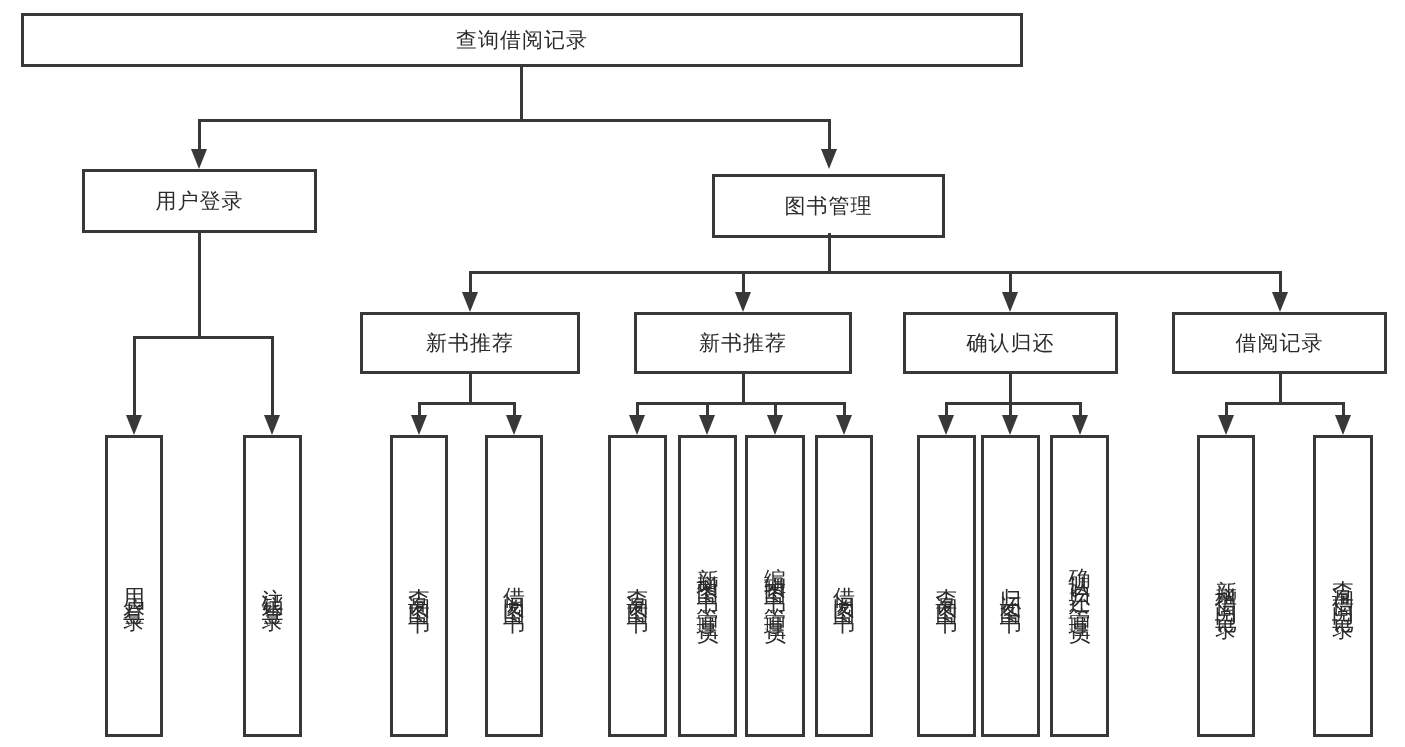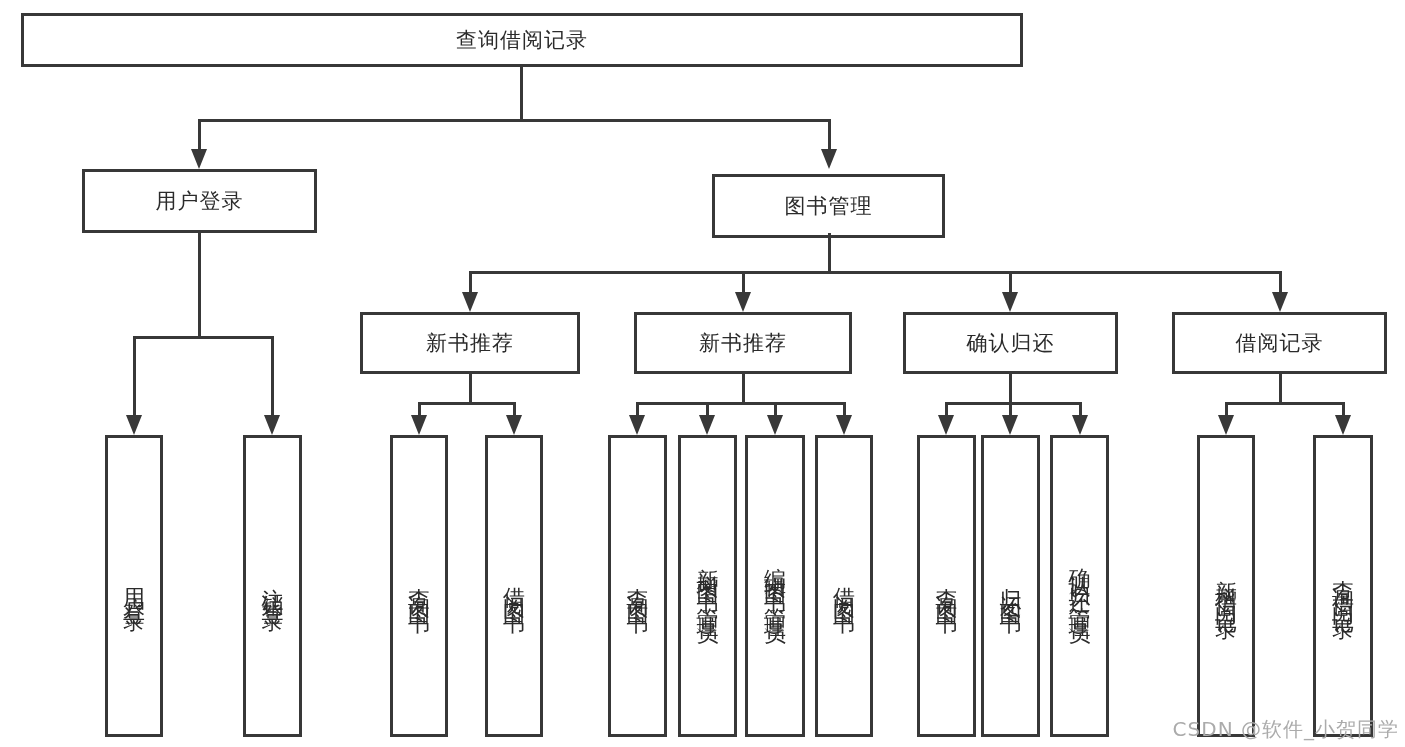--- a/index.html
+++ b/index.html
@@ -140,15 +140,14 @@
   <div class="node leaf" style="left:745px;top:435px;width:60px;height:302px;">编辑图书（管理员）</div>
   <div class="node leaf" style="left:815px;top:435px;width:58px;height:302px;">借阅图书</div>
 
   <div class="node leaf" style="left:917px;top:435px;width:59px;height:302px;">查询图书</div>
   <div class="node leaf" style="left:981px;top:435px;width:59px;height:302px;">归还图书</div>
   <div class="node leaf" style="left:1050px;top:435px;width:59px;height:302px;">确认归还（管理员）</div>
 
   <div class="node leaf" style="left:1197px;top:435px;width:58px;height:302px;">新增借阅记录</div>
   <div class="node leaf" style="left:1313px;top:435px;width:60px;height:302px;">查询借阅记录</div>
 
-  <div class="watermark">CSDN @软件_小贺同学</div>
 
 </div>
 
 </body></html>

